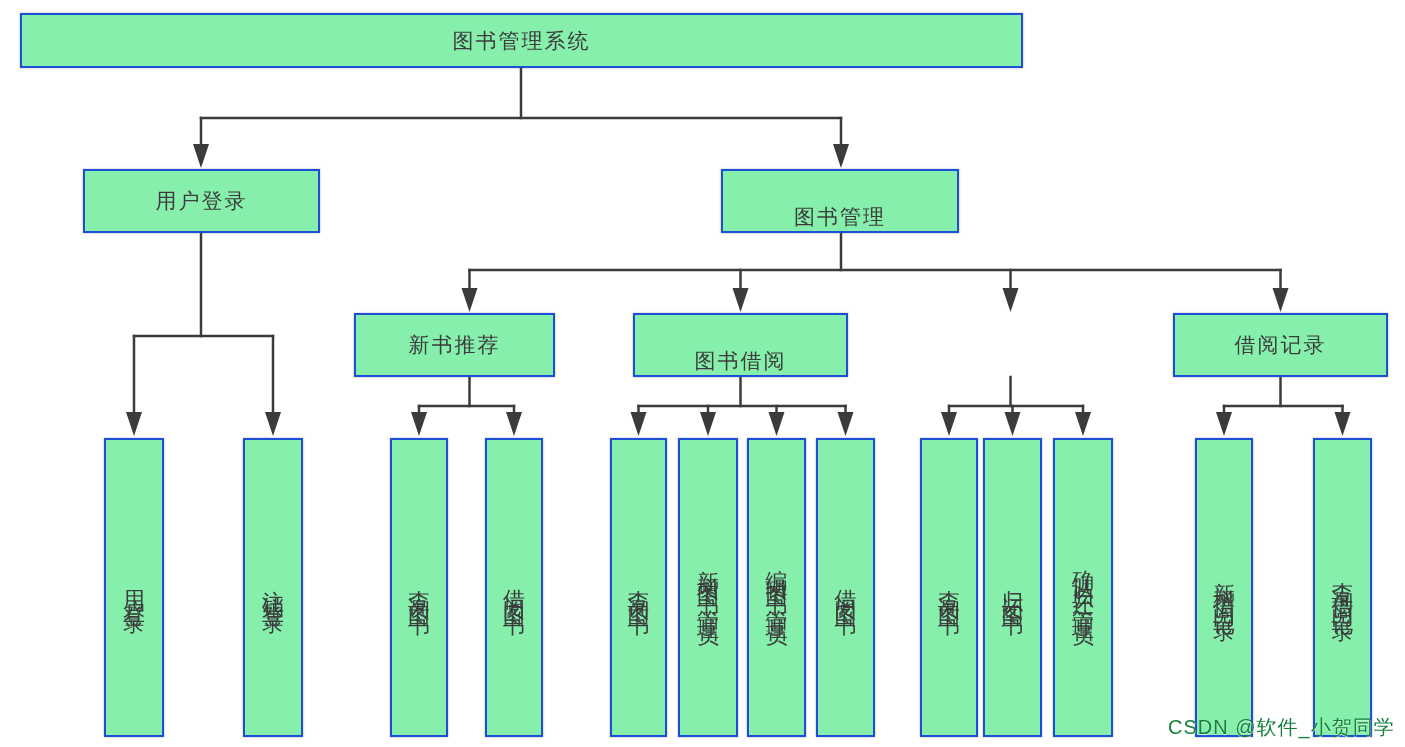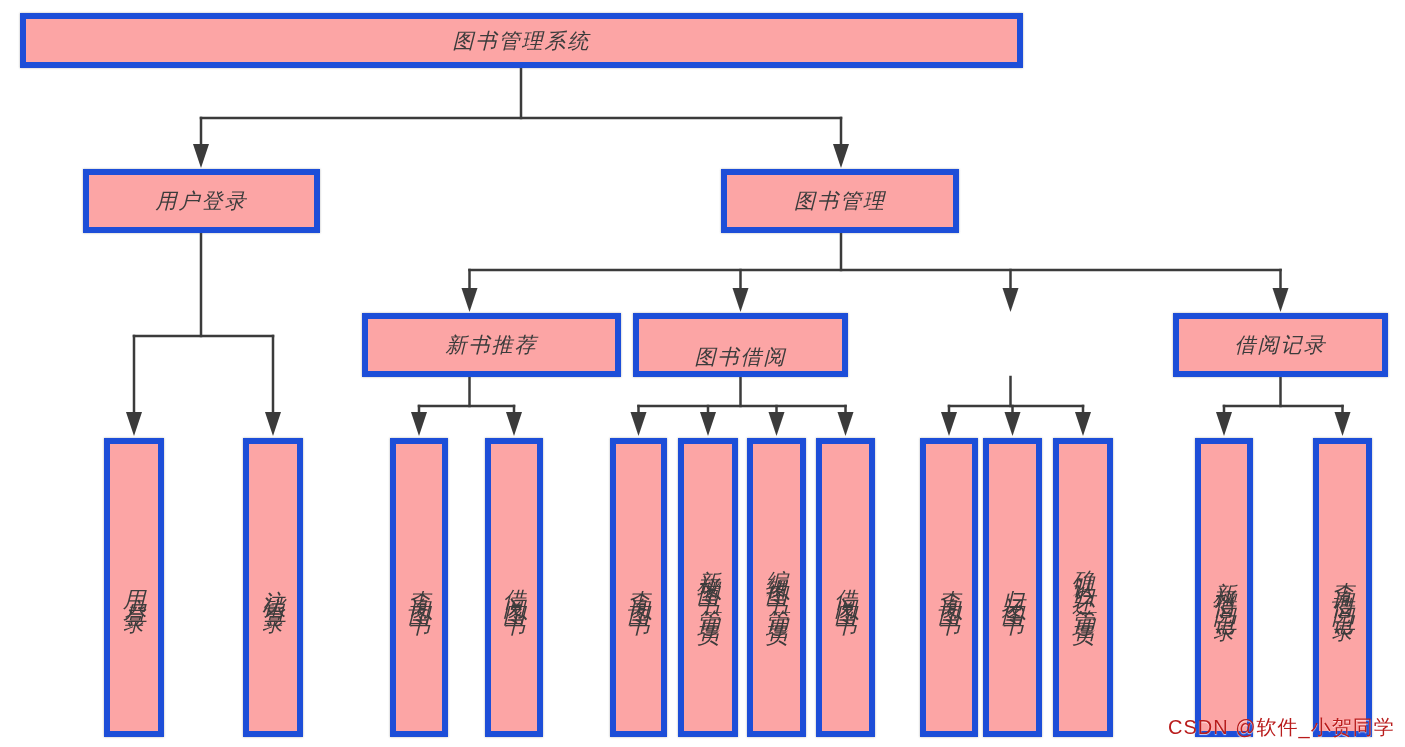--- a/index.html
+++ b/index.html
@@ -4,34 +4,33 @@
 <style>
   html, body { margin:0; padding:0; background:#ffffff; }
   #stage {
     position:relative; width:1405px; height:747px; background:#ffffff;
     font-family:"Liberation Sans","DejaVu Sans",sans-serif;
     overflow:hidden;
   }
   #connectors { position:absolute; left:0; top:0; width:1405px; height:747px; }
   .node {
     position:absolute; box-sizing:border-box;
-    border:6px solid #1d4ed8; background:#fca5a5;
+    border:2px solid #1d4ed8; background:#86efac;
     display:flex; align-items:center; justify-content:center;
     color:#3c3c3c;
     box-shadow:0 0 2px rgba(90,90,90,0.45);
-    font-style:italic;
   }
   .h-label { font-size:21px; letter-spacing:2px; white-space:nowrap; }
   .v-label {
     writing-mode:vertical-rl; text-orientation:mixed;
     font-size:22px; letter-spacing:8px; line-height:1; white-space:nowrap;
   }
   #watermark {
     position:absolute; left:1168px; top:714px;
-    font-size:20px; color:#b91c1c; letter-spacing:1px;
+    font-size:20px; color:#15803d; letter-spacing:1px;
     white-space:nowrap; z-index:5;
     text-shadow:0 1px 1px rgba(255,255,255,0.8);
   }
 </style>
 </head>
 <body>
 
 <div id="stage">
 
   <svg id="connectors" width="1405" height="747" viewBox="0 0 1405 747" xmlns="http://www.w3.org/2000/svg">
@@ -102,25 +101,25 @@
     </g>
   </svg>
 
   <div class="node" style="left:20px; top:13px; width:1003px; height:55px;">
     <span class="h-label">图书管理系统</span>
   </div>
 
   <div class="node" style="left:83px; top:169px; width:237px; height:64px;">
     <span class="h-label">用户登录</span>
   </div>
-  <div class="node" style="left:721px; top:169px; width:238px; height:64px;">
+  <div class="node" style="left:721px; top:169px; width:238px; height:64px;align-items:flex-end;">
     <span class="h-label">图书管理</span>
   </div>
 
-  <div class="node" style="left:362px; top:313px; width:259px; height:64px;">
+  <div class="node" style="left:354px; top:313px; width:201px; height:64px;">
     <span class="h-label">新书推荐</span>
   </div>
   <div class="node" style="left:633px; top:313px; width:215px; height:64px;align-items:flex-end;">
     <span class="h-label">图书借阅</span>
   </div>
   <div class="node" style="left:1173px; top:313px; width:215px; height:64px;">
     <span class="h-label">借阅记录</span>
   </div>
 
   <div class="node" style="left:104px; top:438px; width:60px; height:299px;">

